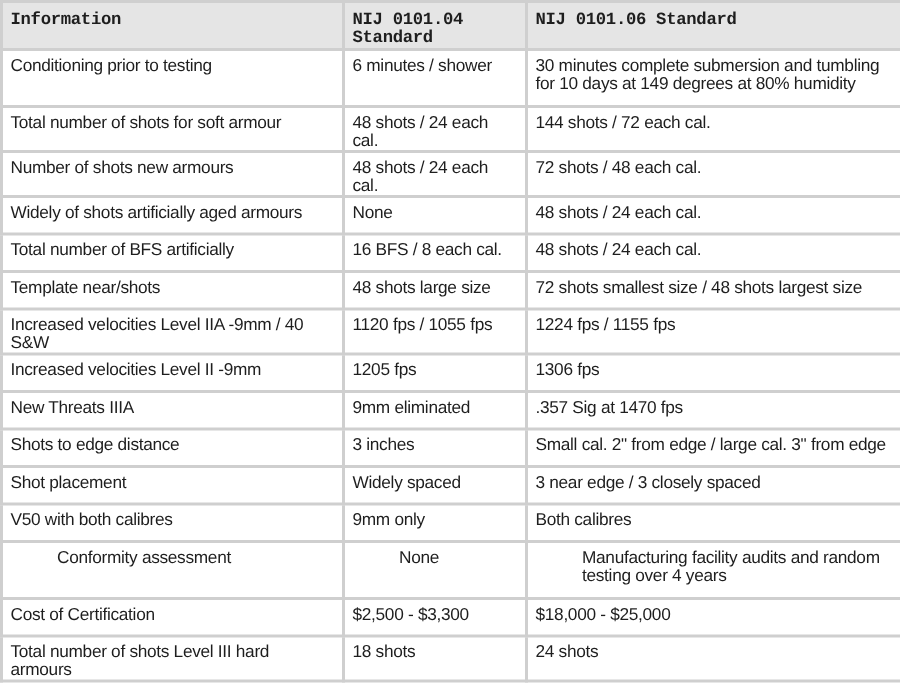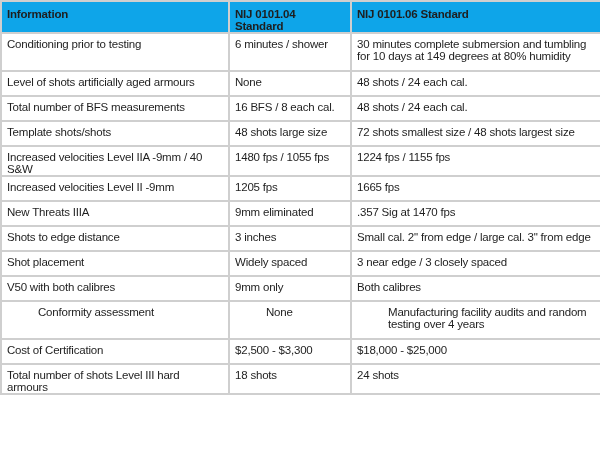--- a/index.html
+++ b/index.html
@@ -17,25 +17,26 @@
   col.c2 { width: 122px; }
   col.c3 { width: 250px; }
   th, td {
     border: 2px solid #cfcfcf;
     padding: 3px 5px 0 5px;
     vertical-align: top;
     text-align: left;
     line-height: 12px;
   }
   th {
-    background: #0ea5e9;
+    background: #e5e5e5;
     font-weight: bold;
     height: 19px;
     padding-top: 6px;
     font-stretch: condensed;
+    font-family: Liberation Mono, monospace;
   }
   td { height: 19px; padding-top: 4px; }
   tr.tall td { height: 32px; }
   tr.tall2 td { height: 32px; padding-left: 36px; }
 </style>
 </head>
 <body>
 
 <table>
   <colgroup>
@@ -50,43 +51,53 @@
       <th>NIJ 0101.06 Standard</th>
     </tr>
   </thead>
   <tbody>
     <tr class="tall">
       <td>Conditioning prior to testing</td>
       <td>6 minutes / shower</td>
       <td>30 minutes complete submersion and tumbling for 10 days at 149 degrees at 80% humidity</td>
     </tr>
     <tr>
-      <td>Level of shots artificially aged armours</td>
+      <td>Total number of shots for soft armour</td>
+      <td>48 shots / 24 each cal.</td>
+      <td>144 shots / 72 each cal.</td>
+    </tr>
+    <tr>
+      <td>Number of shots new armours</td>
+      <td>48 shots / 24 each cal.</td>
+      <td>72 shots / 48 each cal.</td>
+    </tr>
+    <tr>
+      <td>Widely of shots artificially aged armours</td>
       <td>None</td>
       <td>48 shots / 24 each cal.</td>
     </tr>
     <tr>
-      <td>Total number of BFS measurements</td>
+      <td>Total number of BFS artificially</td>
       <td>16 BFS / 8 each cal.</td>
       <td>48 shots / 24 each cal.</td>
     </tr>
     <tr>
-      <td>Template shots/shots</td>
+      <td>Template near/shots</td>
       <td>48 shots large size</td>
       <td>72 shots smallest size / 48 shots largest size</td>
     </tr>
     <tr>
       <td>Increased velocities Level IIA -9mm / 40 S&amp;W</td>
-      <td>1480 fps / 1055 fps</td>
+      <td>1120 fps / 1055 fps</td>
       <td>1224 fps / 1155 fps</td>
     </tr>
     <tr>
       <td>Increased velocities Level II -9mm</td>
       <td>1205 fps</td>
-      <td>1665 fps</td>
+      <td>1306 fps</td>
     </tr>
     <tr>
       <td>New Threats IIIA</td>
       <td>9mm eliminated</td>
       <td>.357 Sig at 1470 fps</td>
     </tr>
     <tr>
       <td>Shots to edge distance</td>
       <td>3 inches</td>
       <td>Small cal. 2" from edge / large cal. 3" from edge</td>

